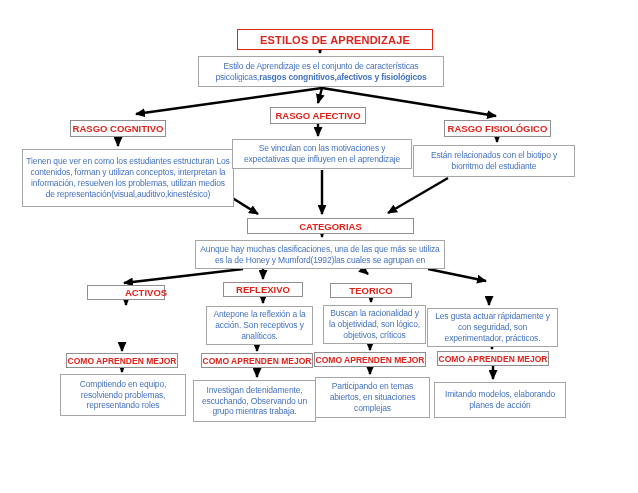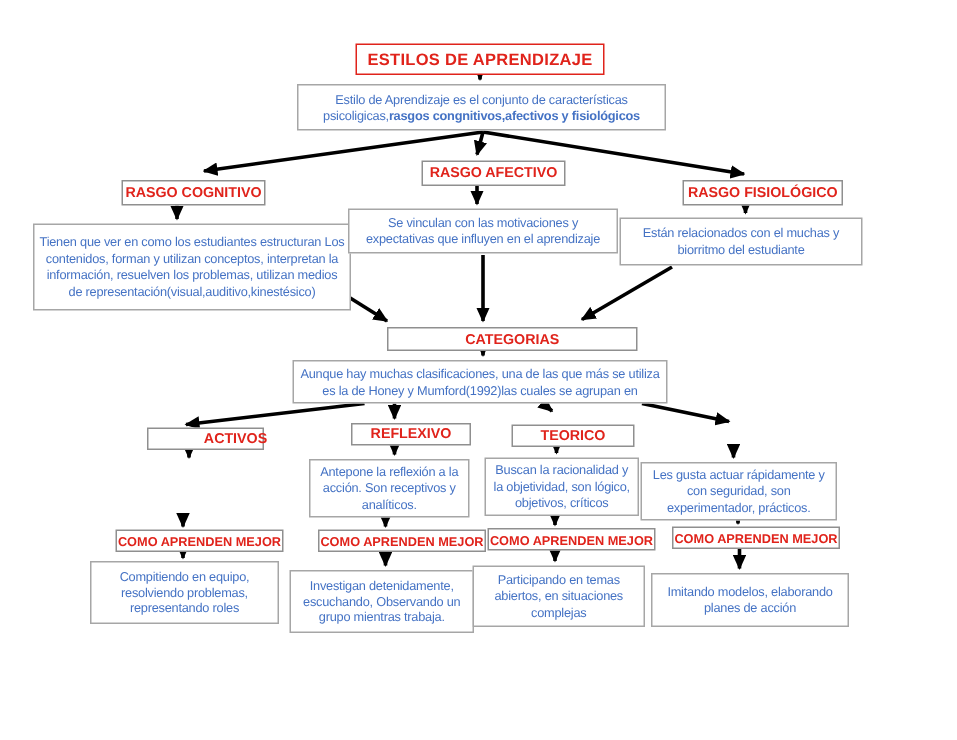--- a/index.html
+++ b/index.html
@@ -2,21 +2,21 @@
 <html><head>
 <meta charset="utf-8">
 <style>
   html,body{margin:0;padding:0;background:#ffffff;}
   .canvas{position:relative;width:638px;height:493px;background:#ffffff;
           font-family:"Liberation Sans",sans-serif;overflow:hidden;}
   .arrow-layer{position:absolute;left:0;top:0;width:638px;height:493px;pointer-events:none;}
   .b{position:absolute;background:#ffffff;border:1px solid #9e9e9e;
      display:flex;align-items:center;justify-content:center;text-align:center;box-sizing:border-box;}
   .title{border:1.6px solid #e0231b;color:#e0231b;font-weight:bold;font-size:11px;letter-spacing:.2px;}
-  .lbl{color:#e0231b;font-weight:bold;font-size:9.5px;border-color:#8f8f8f;white-space:nowrap;margin-left:11px;}
+  .lbl{color:#e0231b;font-weight:bold;font-size:9.5px;border-color:#8f8f8f;white-space:nowrap;}
   .lbl-sm{font-size:8.5px;}
   .desc{color:#4472c4;font-size:8.5px;letter-spacing:-0.15px;line-height:1.28;
         padding:2px 3px;border-color:#a6a6a6;}
   .bold{font-weight:bold;}
 </style>
 </head>
 <body>
 
 <div class="canvas">
 
@@ -50,35 +50,35 @@
       <line x1="257" y1="345" x2="257" y2="351" marker-end="url(#ah)"></line>
       <line x1="370" y1="345" x2="370" y2="350" marker-end="url(#ah)"></line>
       <line x1="492" y1="345" x2="492" y2="349" marker-end="url(#ah)"></line>
       <line x1="122" y1="368" x2="122" y2="372" marker-end="url(#ah)"></line>
       <line x1="257" y1="368" x2="257" y2="377" marker-end="url(#ah)"></line>
       <line x1="370" y1="367" x2="370" y2="374" marker-end="url(#ah)"></line>
       <line x1="493" y1="366" x2="493" y2="379" marker-end="url(#ah)"></line>
     </g>
   </svg>
 
-  <div class="b title" style="left:237px;top:29px;width:166px;height:21px;">ESTILOS DE APRENDIZAJE</div>
+  <div class="b title" style="left:237px;top:29px;width:196px;height:21px;">ESTILOS DE APRENDIZAJE</div>
 
   <div class="b lbl" style="left:70px;top:120px;width:96px;height:17px;">RASGO COGNITIVO</div>
 
   <div class="b desc" style="left:198px;top:56px;width:246px;min-height:31px;">
     <div>
       <span>Estilo de Aprendizaje es el conjunto de características psicoligicas,</span><span class="bold">rasgos congnitivos,afectivos y fisiológicos</span>
     </div>
   </div>
   <div class="b lbl" style="left:270px;top:107px;width:96px;height:17px;">RASGO AFECTIVO</div>
   <div class="b lbl" style="left:444px;top:120px;width:107px;height:17px;">RASGO FISIOLÓGICO</div>
 
   <div class="b desc" style="left:22px;top:149px;width:212px;min-height:58px;">Tienen que ver en como los estudiantes estructuran Los contenidos, forman y utilizan conceptos, interpretan la información, resuelven los problemas, utilizan medios de representación(visual,auditivo,kinestésico)</div>
   <div class="b desc" style="left:232px;top:139px;width:180px;min-height:30px;">Se vinculan con las motivaciones y expectativas que influyen en el aprendizaje</div>
-  <div class="b desc" style="left:413px;top:145px;width:162px;min-height:32px;">Están relacionados con el muchas y biorritmo del estudiante</div>
+  <div class="b desc" style="left:413px;top:145px;width:162px;min-height:32px;">Están relacionados con el biotipo y biorritmo del estudiante</div>
 
   <div class="b lbl" style="left:247px;top:218px;width:167px;height:16px;">CATEGORIAS</div>
   <div class="b desc" style="left:195px;top:240px;width:250px;min-height:29px;">Aunque hay muchas clasificaciones, una de las que más se utiliza es la de Honey y Mumford(1992)las cuales se agrupan en</div>
 
   <div class="b lbl" style="left:87px;top:285px;width:78px;height:15px;padding-left:40px;">ACTIVOS</div>
   <div class="b lbl" style="left:223px;top:282px;width:80px;height:15px;">REFLEXIVO</div>
   <div class="b lbl" style="left:330px;top:283px;width:82px;height:15px;">TEORICO</div>
 
   <div class="b desc" style="left:206px;top:306px;width:107px;min-height:38px;">Antepone la reflexión a la acción. Son receptivos y analíticos.</div>
   <div class="b desc" style="left:323px;top:305px;width:103px;min-height:39px;">Buscan la racionalidad y la objetividad, son lógico, objetivos, críticos</div>

